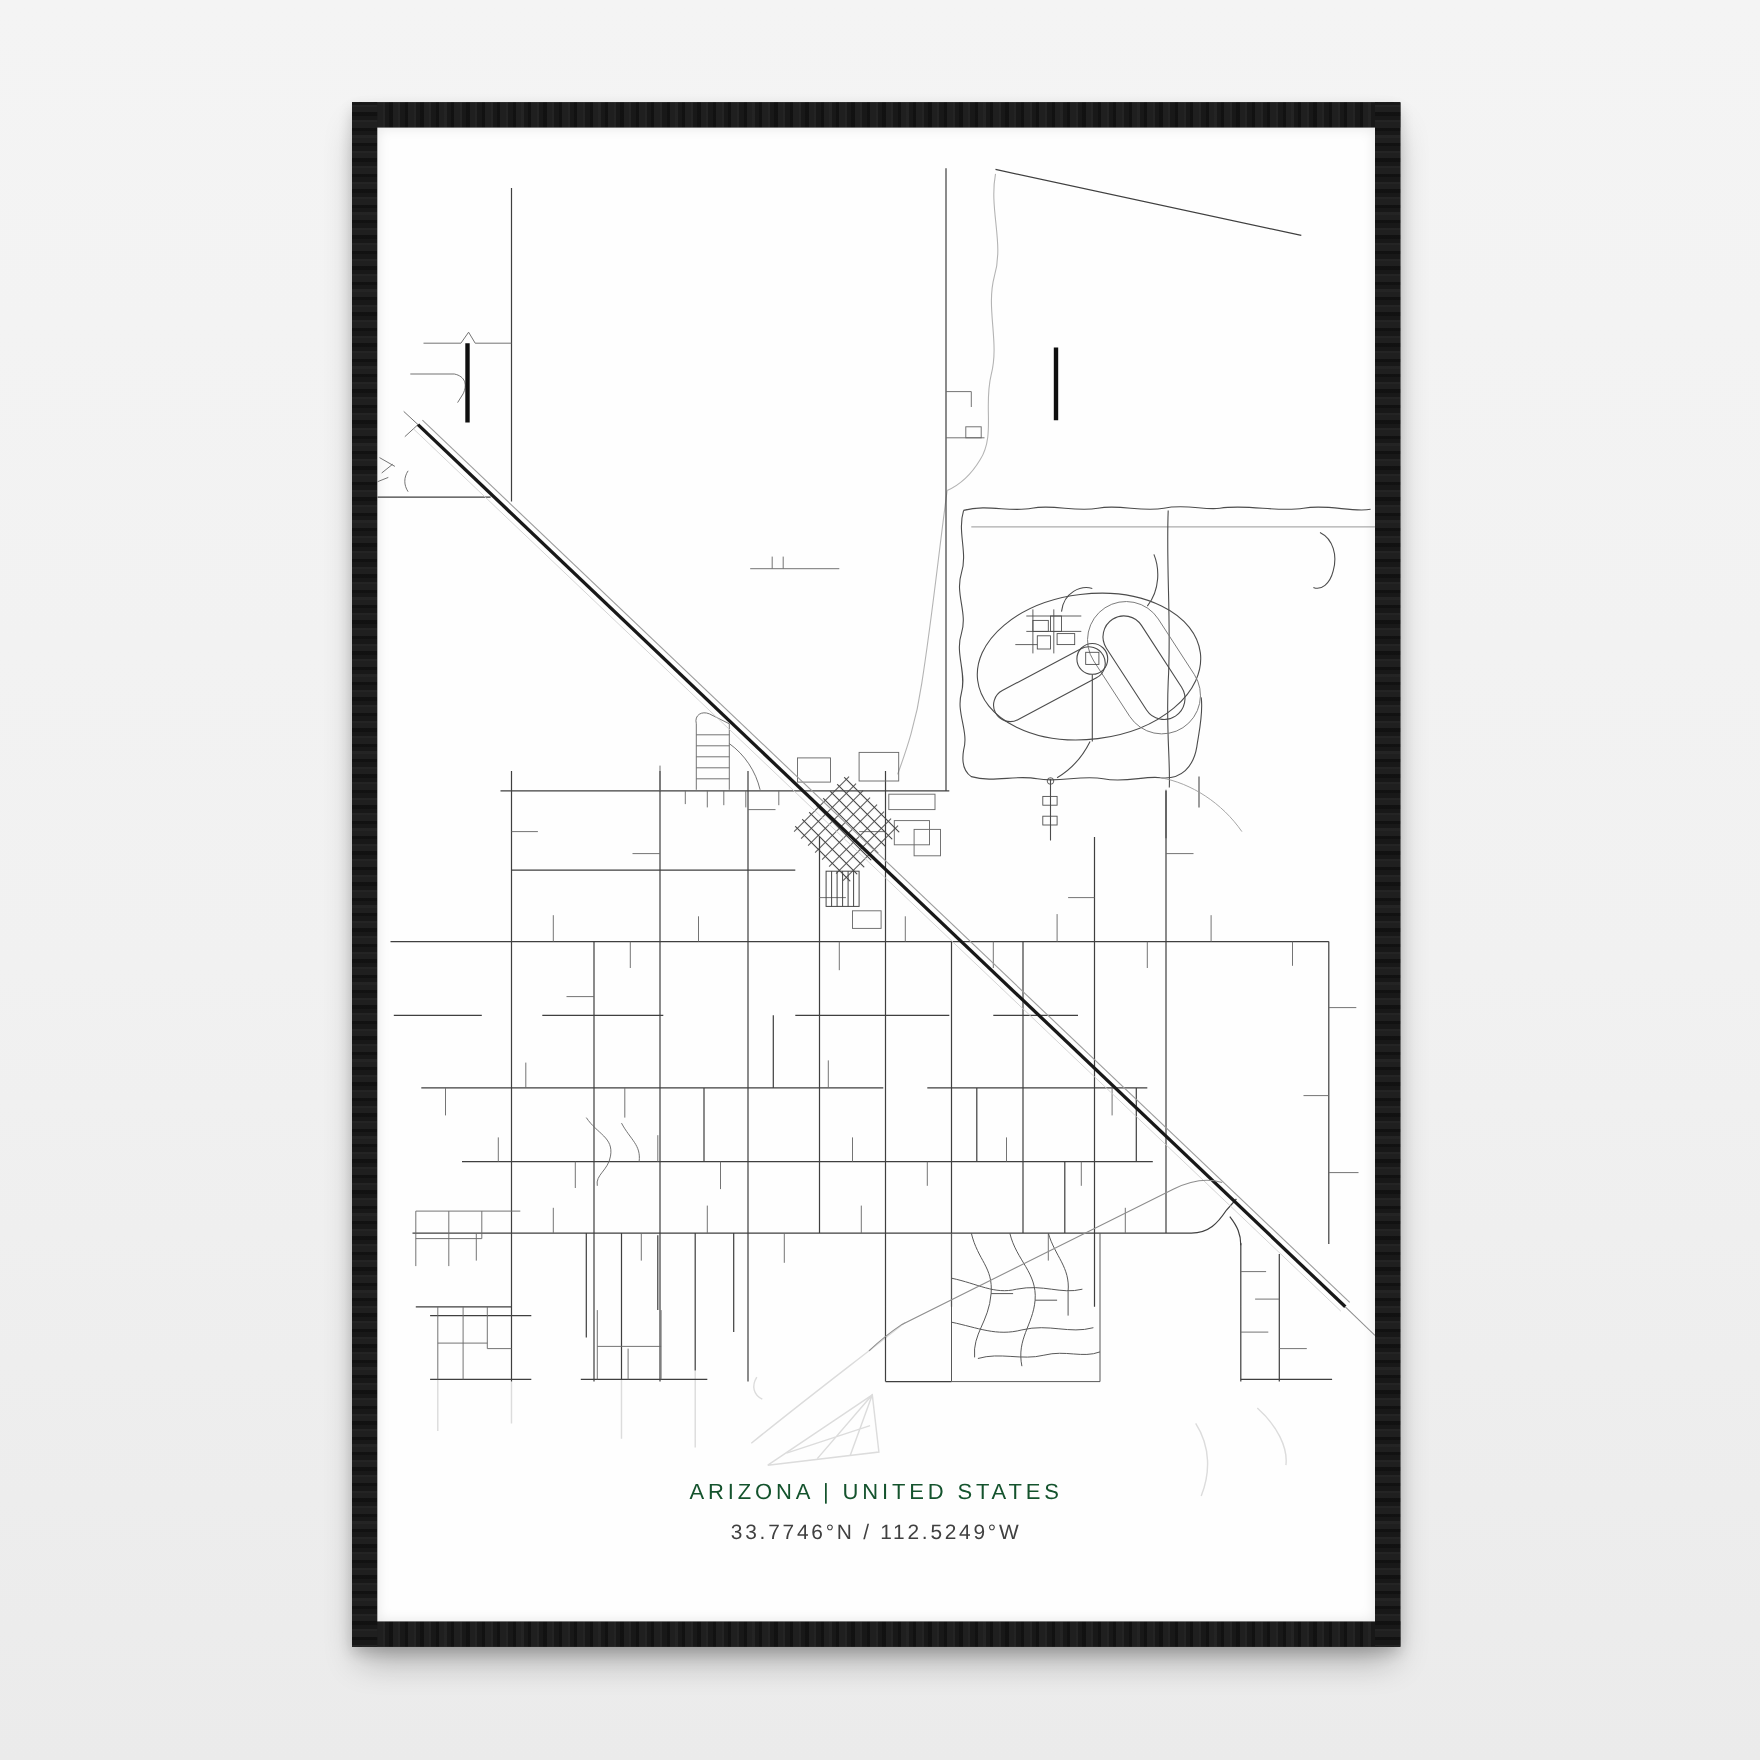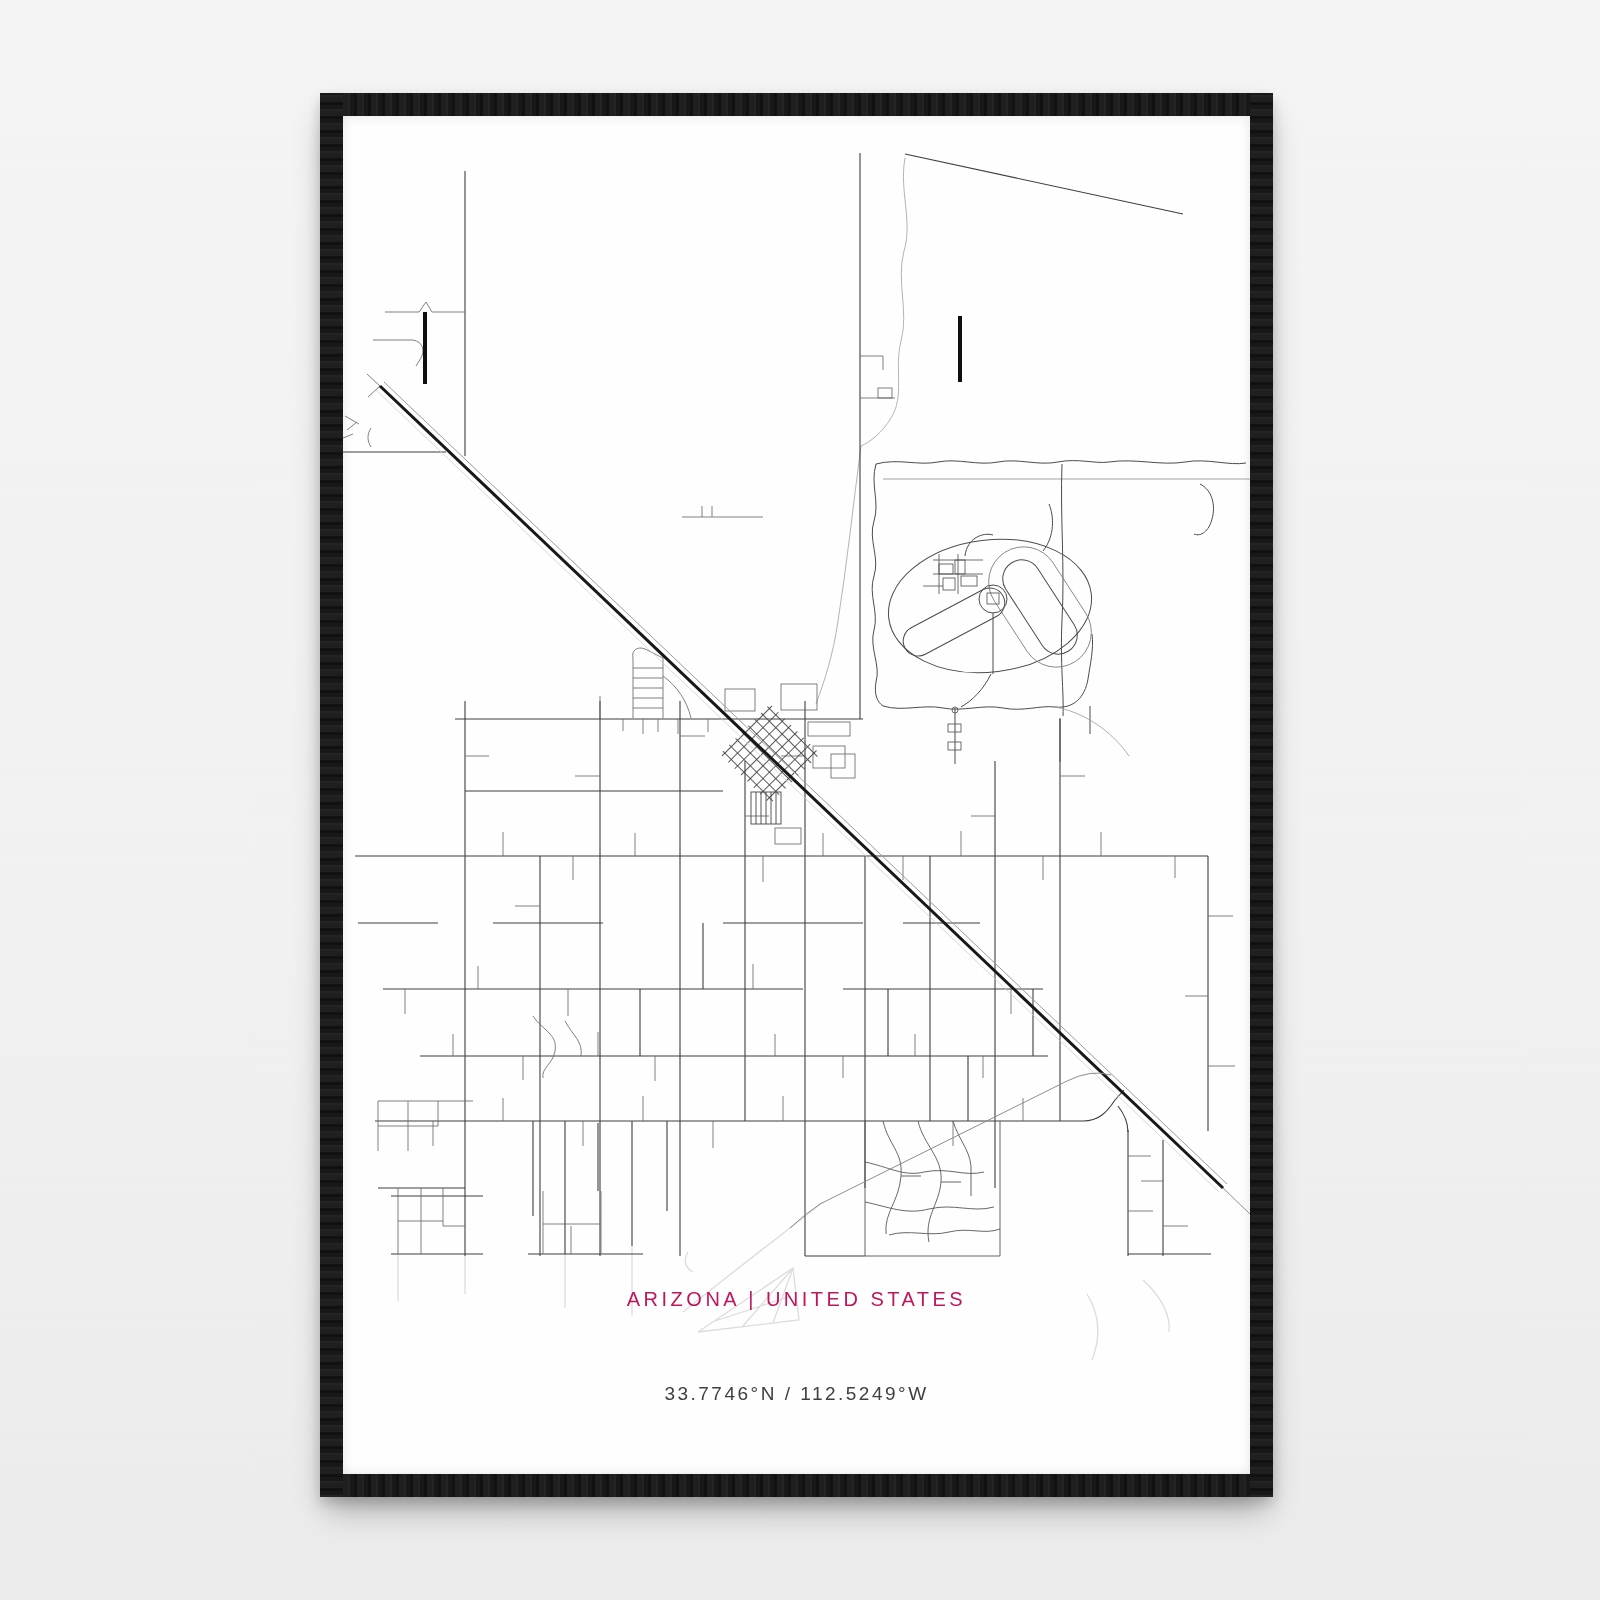--- a/index.html
+++ b/index.html
@@ -23,21 +23,21 @@
     background-image:repeating-linear-gradient(0deg,rgba(255,255,255,.05) 0 2px,rgba(0,0,0,0) 2px 6px,rgba(0,0,0,.28) 6px 9px,rgba(255,255,255,.03) 9px 14px);}
   .bar-left{left:0;}.bar-right{right:0;}
   .paper{
     position:absolute;left:23px;top:23px;width:907px;height:1358px;
     background:#fefefe;
     box-shadow:inset 0 0 12px rgba(0,0,0,.10);
   }
   .map-svg{position:absolute;left:0;top:0;width:907px;height:1358px;display:block;}
   .caption{position:absolute;left:0;width:100%;text-align:center;color:#1b1b1b;line-height:1.05;}
   .poster-title{top:1166px;font-size:54px;font-weight:400;letter-spacing:4px;}
-  .poster-subtitle{top:1173px;font-size:20px;letter-spacing:3.5px;color:#be185d;}
+  .poster-subtitle{top:1231px;font-size:20px;letter-spacing:3.5px;color:#14532d;}
   .poster-coordinates{top:1268px;font-size:19px;letter-spacing:2.5px;color:#404040;}
 </style>
 </head>
 <body>
 
 <div class="scene">
   <div class="frame">
     <div class="bar bar-top"></div>
     <div class="bar bar-bottom"></div>
     <div class="bar bar-left"></div>

